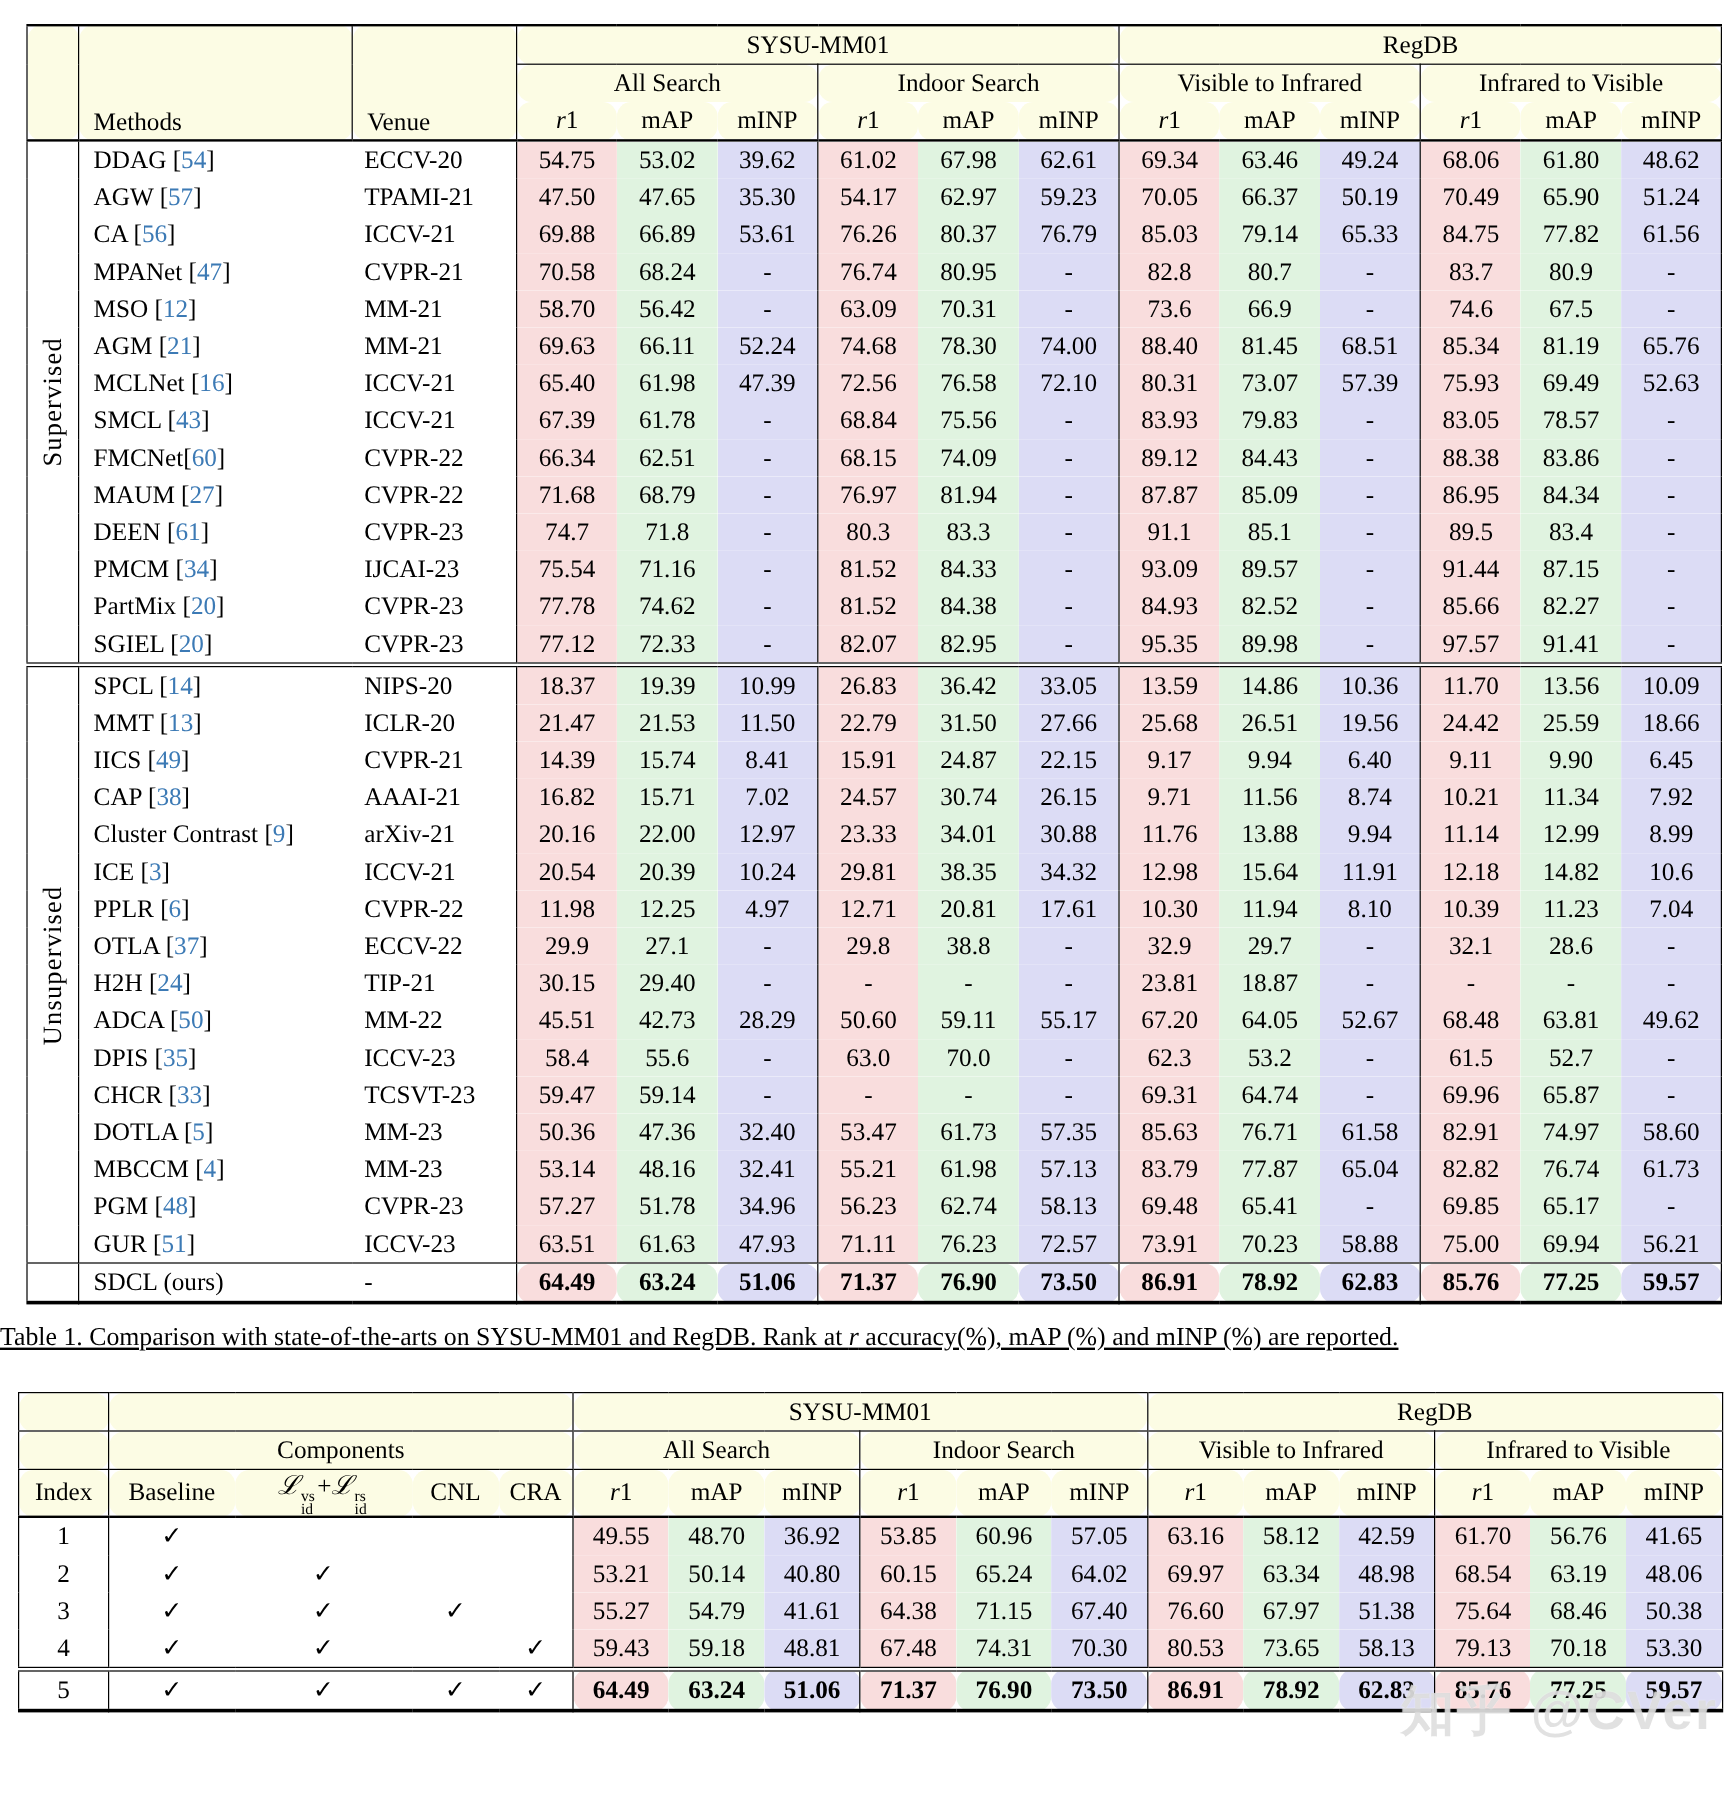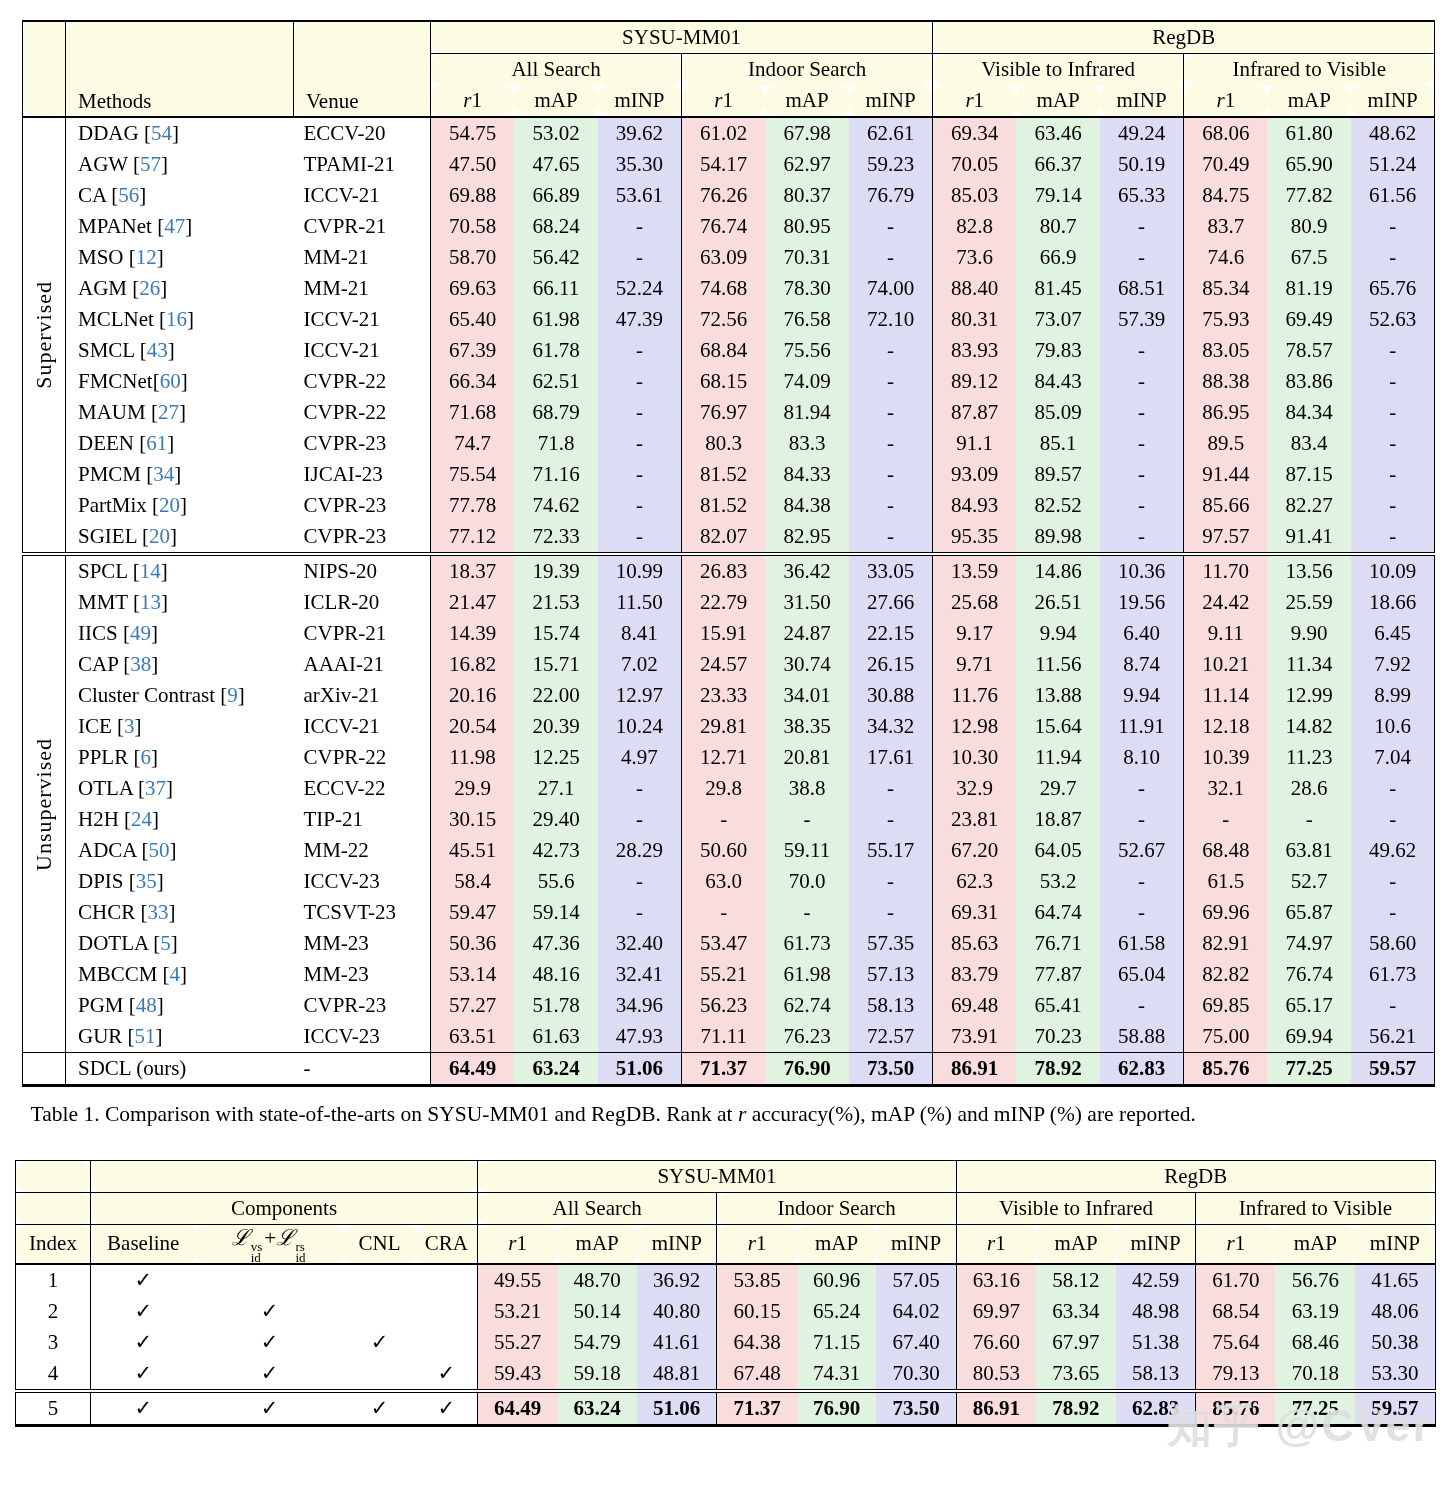--- a/index.html
+++ b/index.html
@@ -25,23 +25,23 @@
   .rot-cell{border-right:1.5px solid #000;width:43px;padding:0;}
   .rot{writing-mode:vertical-rl;transform:rotate(180deg);margin:0 auto;font-size:22px;letter-spacing:1px;}
   .method-cell{text-align:left !important;padding-left:12px !important;font-size:22px;}
   .venue-cell{text-align:left !important;padding-left:10px !important;font-size:22px;border-right:1.5px solid #000;margin-top:32px;}
   .ref{color:#3C7AB5;}
   .c0{background:#F9DDDD;}
   .c1{background:#E0F3E0;}
   .c2{background:#DCDCF5;}
   .sec-end td,.sec-end-cell{border-bottom:4.5px double #000;}
   .ours-row td{border-top:1.5px solid #000;}
-  .ours-row .num{font-weight:bold;}
+  .ours-row .num{font-weight:bold;border-radius:12px;}
   
-  .caption{width:1196px;text-align:right;font-size:21.5px;}
+  .caption{width:1196px;text-align:left;font-size:21.5px;text-decoration:underline;}
   #caption1{margin-top:15px;}
   #caption2{margin-top:13px;}
   
   #table2{margin:33px 0 0 15px;width:1420px;
           border-top:1.5px solid #000;border-bottom:3px solid #000;
           border-left:1.5px solid #000;border-right:1.5px solid #000;}
   #table2 thead td{border-bottom:1.5px solid #000;}
   .idx-col{border-right:1.5px solid #000;}
   .comp-head{font-size:22px;}
   .scriptL{font-style:italic;font-size:22px;}
@@ -173,21 +173,21 @@
           <td class="num c1">70.31</td>
           <td class="num c2">-</td>
           <td class="num c0 b-left">73.6</td>
           <td class="num c1">66.9</td>
           <td class="num c2">-</td>
           <td class="num c0 b-left">74.6</td>
           <td class="num c1">67.5</td>
           <td class="num c2">-</td>
         </tr>
         <tr>
-          <td class="method-cell">AGM [<span class="ref">26</span>]</td>
+          <td class="method-cell">AGM [<span class="ref">21</span>]</td>
           <td class="venue-cell">MM-21</td>
           <td class="num c0 b-left">69.63</td>
           <td class="num c1">66.11</td>
           <td class="num c2">52.24</td>
           <td class="num c0 b-left">74.68</td>
           <td class="num c1">78.30</td>
           <td class="num c2">74.00</td>
           <td class="num c0 b-left">88.40</td>
           <td class="num c1">81.45</td>
           <td class="num c2">68.51</td>

